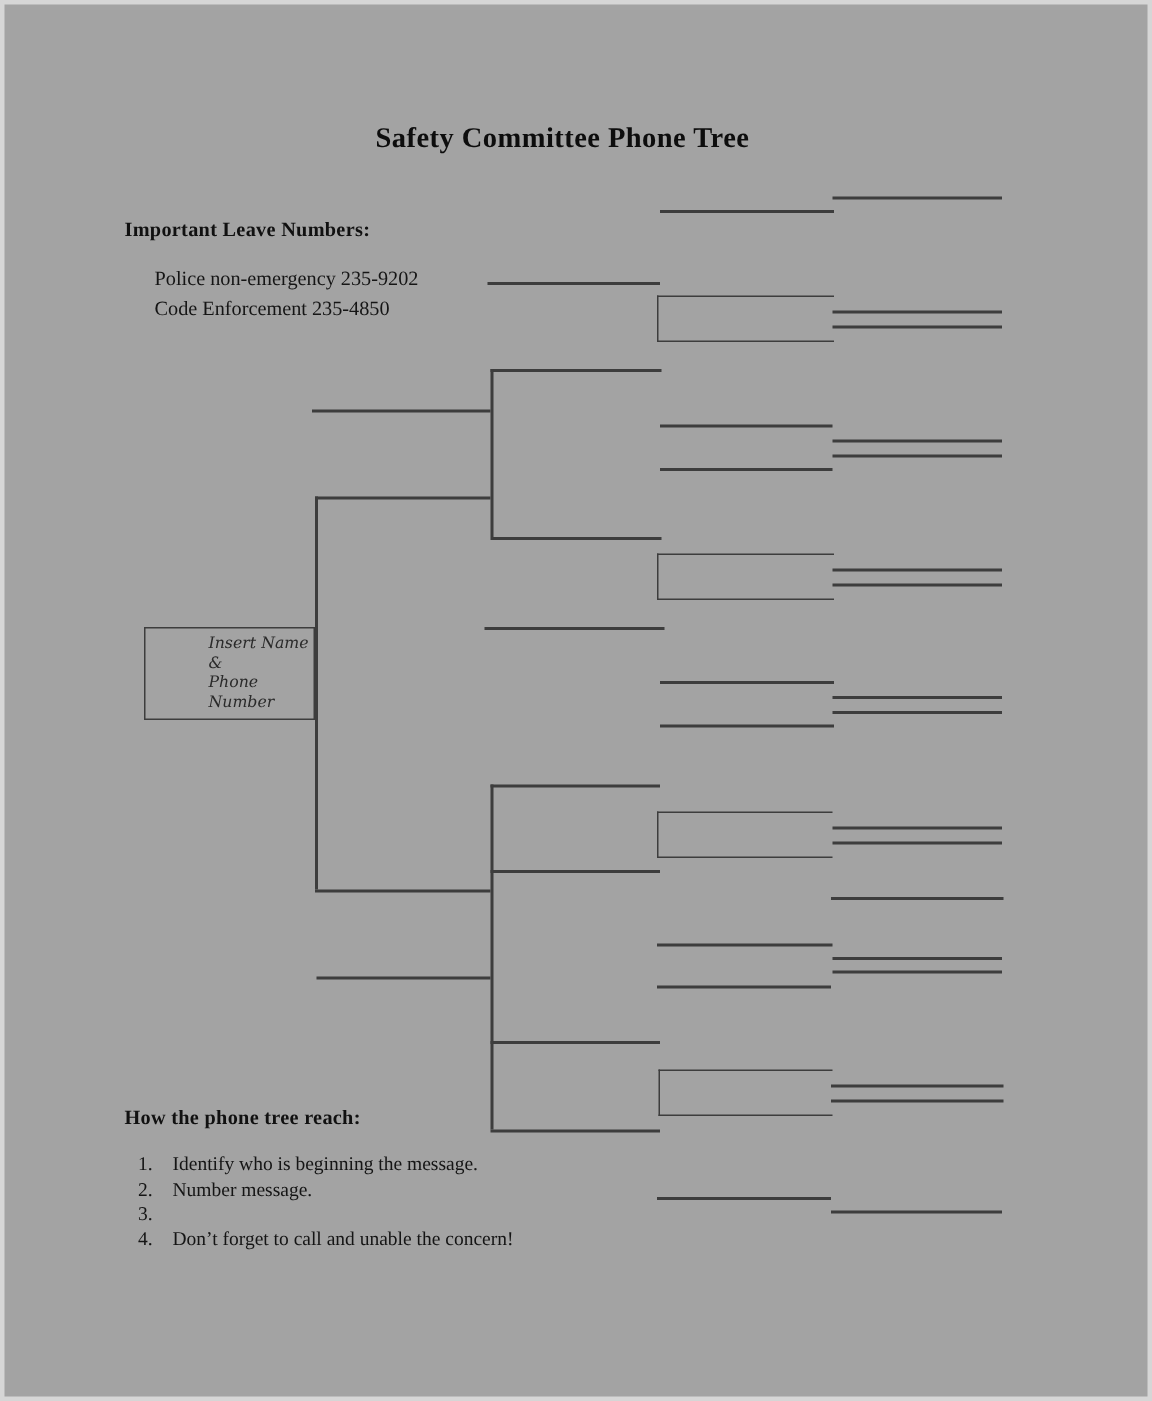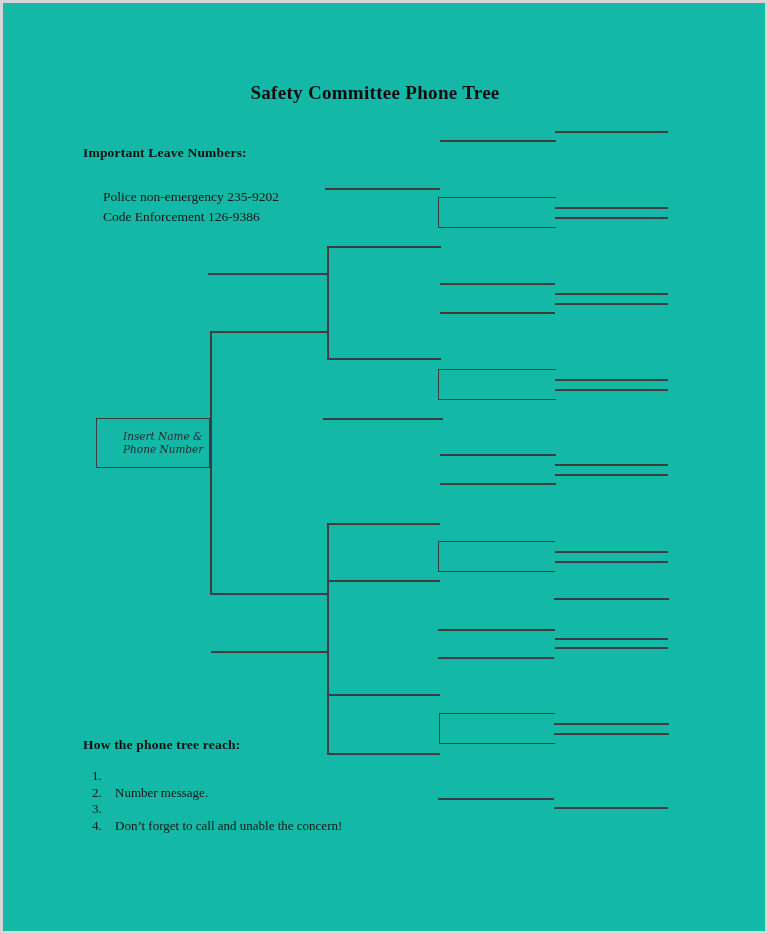--- a/index.html
+++ b/index.html
@@ -1,67 +1,67 @@
 <!DOCTYPE html>
 <html><head>
 <meta charset="utf-8">
 <style>
   html,body{margin:0;padding:0;background:#ffffff;}
   .page{
-    position:relative;width:768px;height:934px;background:#14b8a6;
+    position:relative;width:768px;height:934px;background:#a3a3a3;
     font-family:"Liberation Serif", serif;color:#1a1a1a;overflow:hidden;
     box-shadow:inset 0 0 0 3px #d6d6d6;
   }
   .title{
     position:absolute;left:0;top:82px;width:750px;text-align:center;
     font-size:19px;font-weight:bold;letter-spacing:.3px;color:#0d0d0d;
   }
   .sec-heading{
     position:absolute;font-size:13.5px;font-weight:bold;color:#111;
     letter-spacing:.2px;
   }
   #imp-heading{left:83px;top:145px;}
   #how-heading{left:83px;top:737px;}
   .imp-list{
-    position:absolute;left:103px;top:187px;font-size:13.5px;line-height:20px;color:#151515;
+    position:absolute;left:103px;top:176px;font-size:13.5px;line-height:20px;color:#151515;
   }
   .steps{
     position:absolute;left:92px;top:768px;font-size:13px;line-height:16.5px;color:#151515;
   }
   .step-row{display:flex;}
   .step-num{width:23px;flex:0 0 23px;}
   .step-text{white-space:pre-line;}
   
   #tree{position:absolute;left:0;top:0;width:768px;height:934px;pointer-events:none;}
   .hl{position:absolute;height:1.5px;background:#3d3d3d;}
   .vl{position:absolute;width:1.5px;background:#3d3d3d;}
   .obox{
     position:absolute;border-top:1.5px solid #3d3d3d;border-left:1.5px solid #3d3d3d;
     border-bottom:1.5px solid #3d3d3d;background:transparent;
   }
   .root-box{
-    position:absolute;left:96px;top:418px;width:114px;height:50px;
+    position:absolute;left:96px;top:418px;width:114px;height:62px;
     border:1.5px solid #3d3d3d;display:flex;flex-direction:column;
-    justify-content:center;padding-left:26px;box-sizing:border-box;
+    justify-content:center;padding-left:42px;box-sizing:border-box;
     font-style:italic;font-size:10.5px;line-height:13px;color:#2a2a2a;
     font-family:"DejaVu Serif","Liberation Serif",serif;
   }
 </style>
 </head>
 <body>
 
 <div class="page">
 
   <div class="title">Safety Committee Phone Tree</div>
 
   <div class="sec-heading" id="imp-heading">Important Leave Numbers:</div>
 
   <div class="imp-list" id="imp-list">
       <div>Police non-emergency 235-9202</div>
-      <div>Code Enforcement 126-9386</div>
+      <div>Code Enforcement 235-4850</div>
     </div>
 
   <div id="tree">
     <div class="root-box">
       <div>Insert Name &amp;</div>
       <div>Phone Number</div>
     </div>
   <div class="hl" style="left: 555px; top: 131px; width: 113px; background: rgb(61, 61, 61);"></div>
       <div class="hl" style="left: 440px; top: 140px; width: 116px; background: rgb(61, 61, 61);"></div>
       <div class="hl" style="left: 325px; top: 188px; width: 115px; background: rgb(61, 61, 61);"></div>
@@ -106,20 +106,21 @@
       <div class="obox" style="left: 438px; top: 369px; width: 117px; height: 29px; border-color: rgb(61, 61, 61);"></div>
       <div class="obox" style="left: 438px; top: 541px; width: 116px; height: 29px; border-color: rgb(61, 61, 61);"></div>
       <div class="obox" style="left: 439px; top: 713px; width: 115px; height: 29px; border-color: rgb(61, 61, 61);"></div>
     </div>
 
   <div class="sec-heading" id="how-heading">How the phone tree reach:</div>
 
   <div class="steps" id="steps">
       <div class="step-row">
         <span class="step-num">1.</span>
+        <span class="step-text">Identify who is beginning the message.</span>
       </div>
       <div class="step-row">
         <span class="step-num">2.</span>
         <span class="step-text">Number message.</span>
       </div>
       <div class="step-row">
         <span class="step-num">3.</span>
       </div>
       <div class="step-row">
         <span class="step-num">4.</span>

